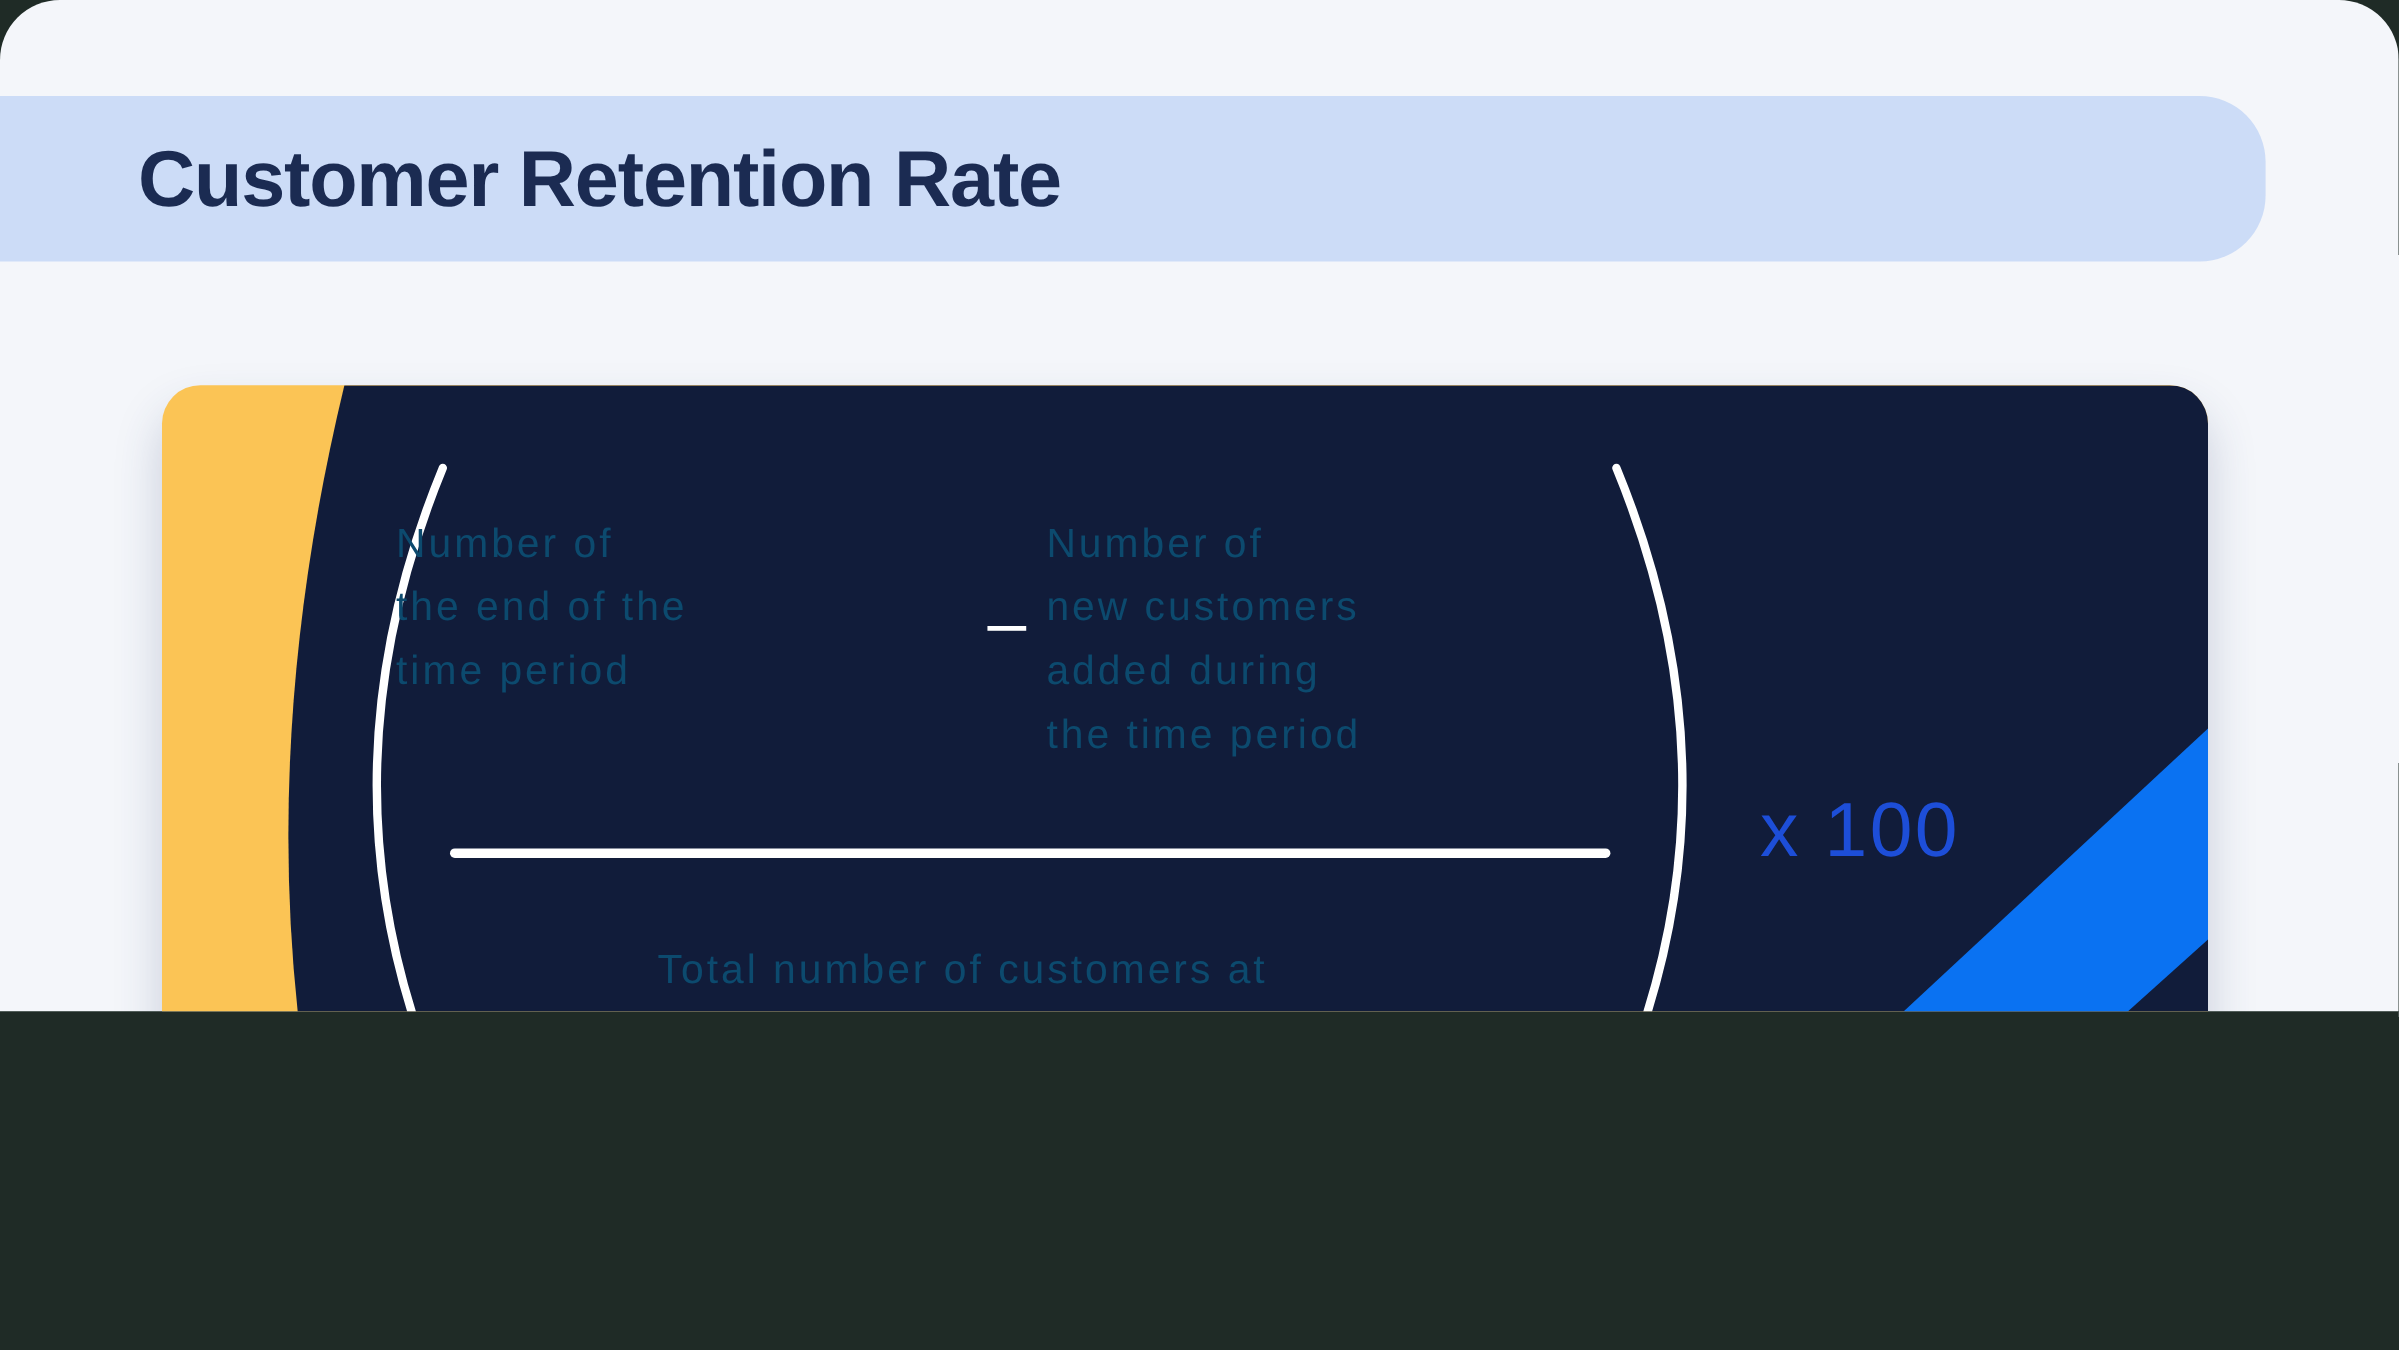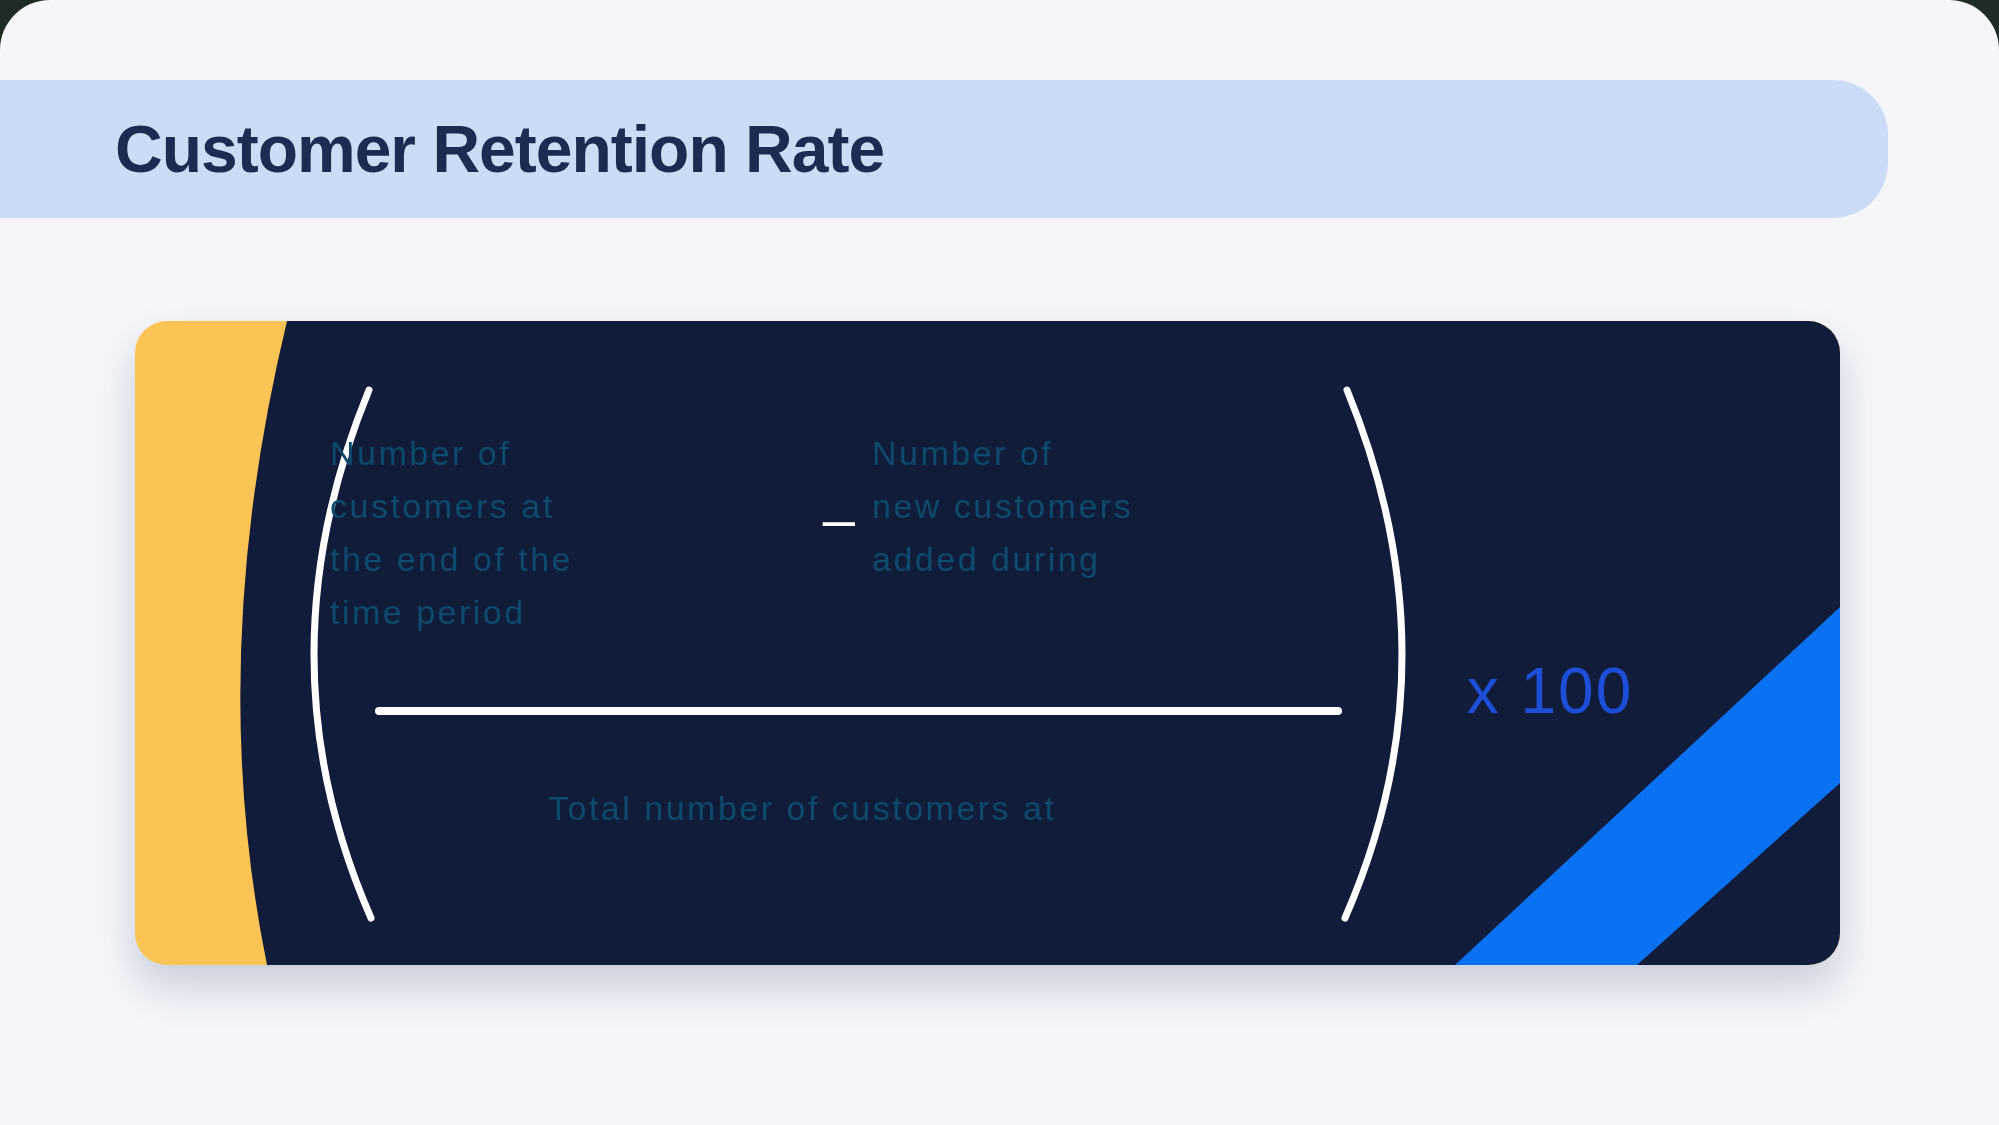--- a/index.html
+++ b/index.html
@@ -4,21 +4,21 @@
 <style>
   html, body {
     margin: 0;
     padding: 0;
     background: #1f2b26;
     font-family: "Liberation Sans", sans-serif;
   }
   .canvas {
     position: relative;
     width: 1999px;
-    height: 1125px;
+    height: 843px;
     background: #1f2b26;
     overflow: hidden;
   }
   .panel {
     position: absolute;
     left: 0; top: 0;
     width: 1999px;
     height: 1125px;
     background: #f4f6fa;
     border-radius: 50px 50px 0 0;
@@ -114,31 +114,31 @@
       <svg class="card-art" viewBox="0 0 1705 644">
         <path d="M 152 0 Q 70 340 132 644 L 1705 644 L 1705 0 Z" fill="#111c3a"></path>
         <path d="M 1320 644 L 1705 286 L 1705 462 L 1502 644 Z" fill="#0a72f2"></path>
         <path d="M 234 69 Q 123 339 236 597" fill="none" stroke="#ffffff" stroke-width="7" stroke-linecap="round"></path>
         <path d="M 1212 69 Q 1323 339 1210 597" fill="none" stroke="#ffffff" stroke-width="7" stroke-linecap="round"></path>
         <line x1="244" y1="390" x2="1203" y2="390" stroke="#ffffff" stroke-width="8" stroke-linecap="round"></line>
       </svg>
 
       <div class="formula-text num-left">
         <span class="line-span">Number of</span>
-        <span class="line-span">customers at</span>
         <span class="line-span">the end of the</span>
         <span class="line-span">time period</span>
       </div>
 
       <div class="minus-op">–</div>
 
       <div class="formula-text num-right">
         <span class="line-span">Number of</span>
         <span class="line-span">new customers</span>
         <span class="line-span">added during</span>
+        <span class="line-span">the time period</span>
       </div>
 
       <div class="formula-text denominator">
         <span class="line-span">Total number of customers at</span>
       </div>
 
       <div class="multiplier">x 100</div>
 
     </div>
   </div>

